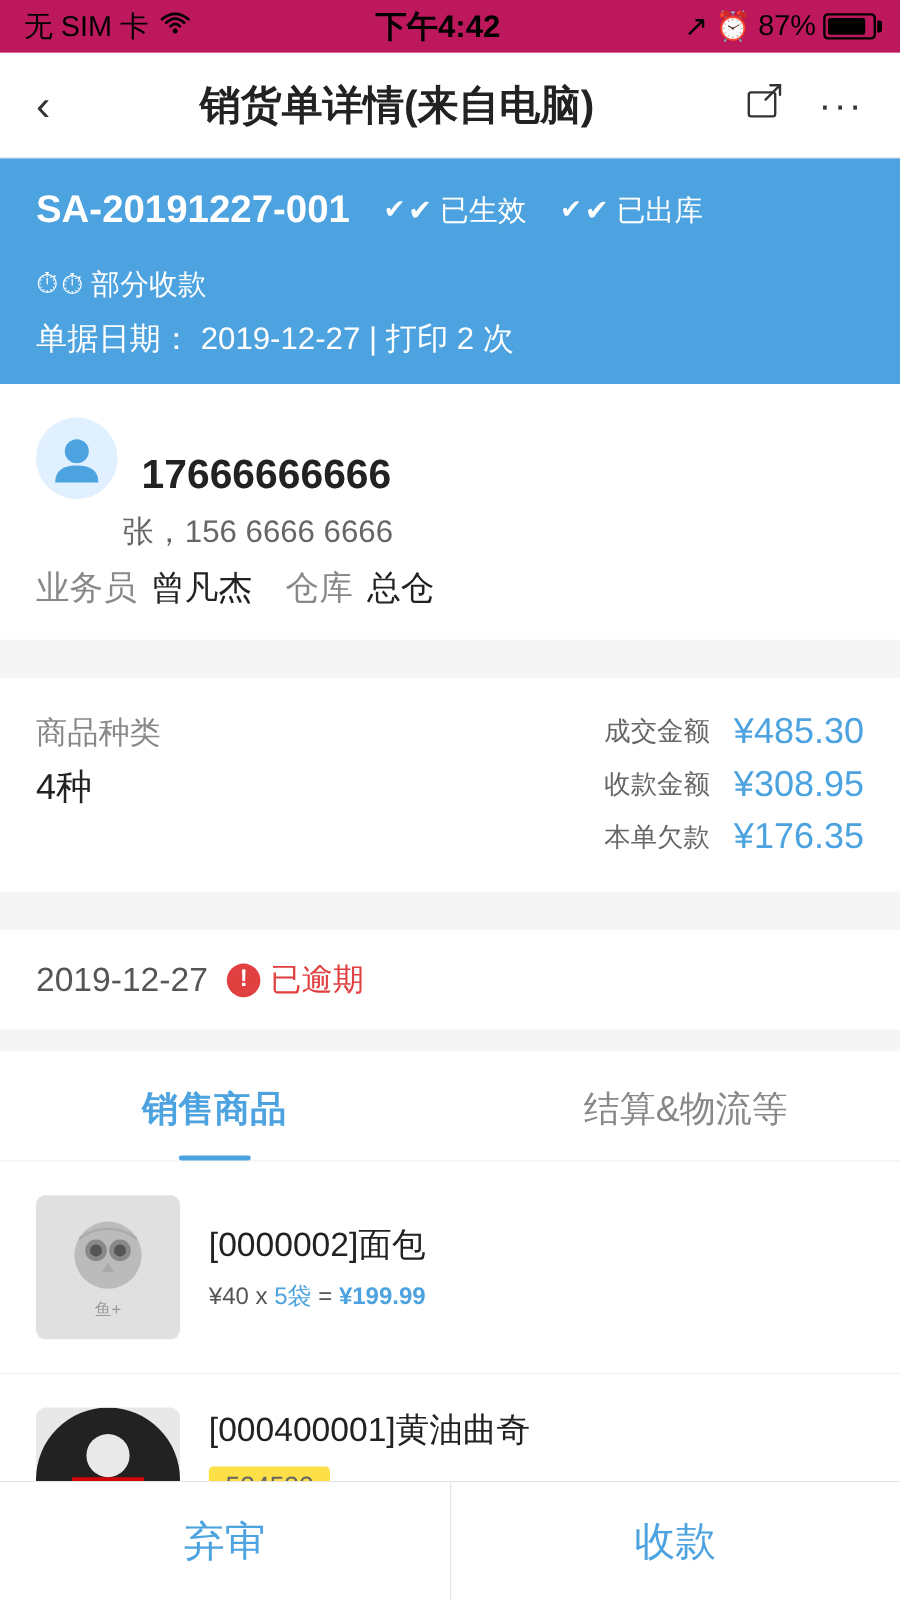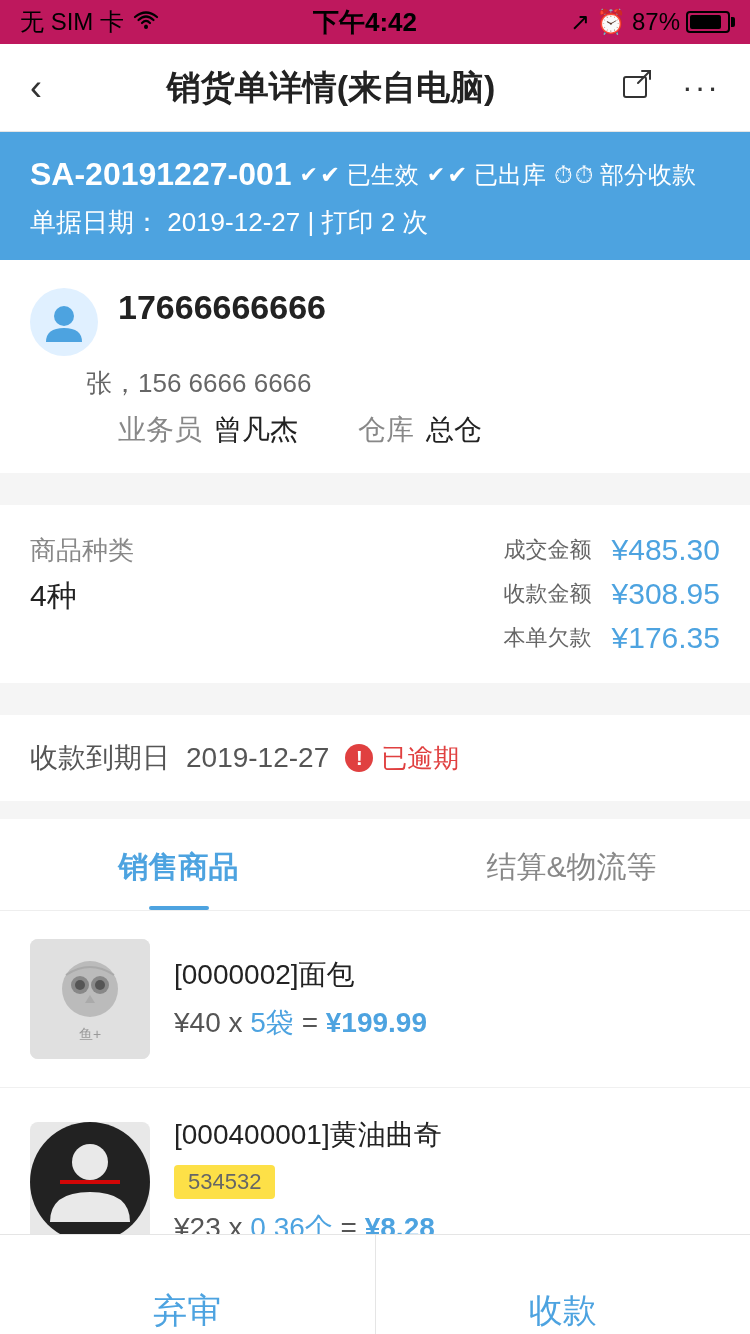--- a/index.html
+++ b/index.html
@@ -69,21 +69,21 @@
       cursor: pointer;
     }
 
     
     .blue-header {
       background: #4DA3E0;
       padding: 24px 30px 20px;
       color: #fff;
     }
     .blue-header-top {
-      display: flex; align-items: center; gap: 8px; flex-wrap: wrap;
+      display: flex; align-items: center; gap: 28px; flex-wrap: wrap;
       margin-bottom: 12px;
     }
     .order-id {
       font-size: 32px; font-weight: 700; color: #fff;
     }
     .status-badge {
       display: flex; align-items: center; gap: 6px;
       font-size: 24px; color: #fff;
     }
     .status-badge .check-icon { color: #fff; font-size: 22px; }
@@ -91,38 +91,38 @@
       font-size: 26px; color: #fff;
     }
 
     
     .customer-section {
       background: #fff;
       padding: 28px 30px 24px;
       margin-bottom: 16px;
     }
     .customer-row {
-      display: flex; align-items: flex-start; gap: 20px; margin-bottom: 10px;
+      display: flex; align-items: flex-end; gap: 20px; margin-bottom: 10px;
     }
     .avatar {
       width: 68px; height: 68px; border-radius: 50%;
       background: #e0f0ff;
       display: flex; align-items: center; justify-content: center;
       font-size: 36px;
       color: #4DA3E0;
       flex-shrink: 0;
     }
     .customer-name {
       font-size: 34px; font-weight: 600; color: #222;
     }
     .customer-sub {
-      font-size: 26px; color: #666; margin-left: 56px; margin-bottom: 10px;
+      font-size: 26px; color: #666; margin-left: 72px; margin-bottom: 10px;
     }
     .customer-meta {
-      display: flex; align-items: center; gap: 60px; margin-left: 88px; margin-top: 6px;
+      display: flex; align-items: center; gap: 28px; margin-top: 6px;
     }
     .meta-item { display: flex; align-items: center; gap: 12px; font-size: 28px; }
     .meta-label { color: #888; }
     .meta-value { color: #222; font-weight: 400; }
 
     
     .divider { height: 16px; background: #f5f5f5; }
 
     
     .summary-section {
@@ -204,35 +204,35 @@
     .product-name {
       font-size: 28px; color: #222; margin-bottom: 10px;
     }
     .product-tag {
       display: inline-block;
       background: #fde047; color: #666; font-size: 22px;
       padding: 4px 14px; border-radius: 4px;
       margin-bottom: 10px;
     }
     .product-price {
-      font-size: 28px; color: #555;
+      font-size: 20px; color: #555;
     }
     .product-price .qty { color: #4DA3E0; }
     .product-price .total { color: #4DA3E0; font-weight: 600; }
 
     
     .bottom-bar {
       position: fixed; bottom: 0; left: 0; width: 750px;
       height: 100px;
       background: #fff;
       border-top: 1px solid #e5e5e5;
       display: flex;
     }
     .bottom-btn {
-      flex: 1; display: flex; align-items: flex-end; justify-content: center;
+      flex: 1; display: flex; align-items: center; justify-content: center;
       font-size: 34px; cursor: pointer;
     }
     .bottom-btn.cancel { color: #4DA3E0; border-right: 1px solid #e5e5e5; }
     .bottom-btn.confirm { color: #4DA3E0; }
   </style>
 </head>
 <body>
 
 <div class="status-bar">
   <div class="status-left">
@@ -340,21 +340,20 @@
         <span class="amount-label">本单欠款</span>
         <span class="amount-value">¥176.35</span>
       </div>
     </div>
   </div>
 </div>
 
 <div class="divider"></div>
 
 <div class="due-section">
-  <span>收款到期日</span>
   <span>2019-12-27</span>
   <div class="overdue-badge">
     <div class="overdue-dot">!</div>
     <span>已逾期</span>
   </div>
 </div>
 
 <div class="divider"></div>
 
 <div class="tabs-bar">

